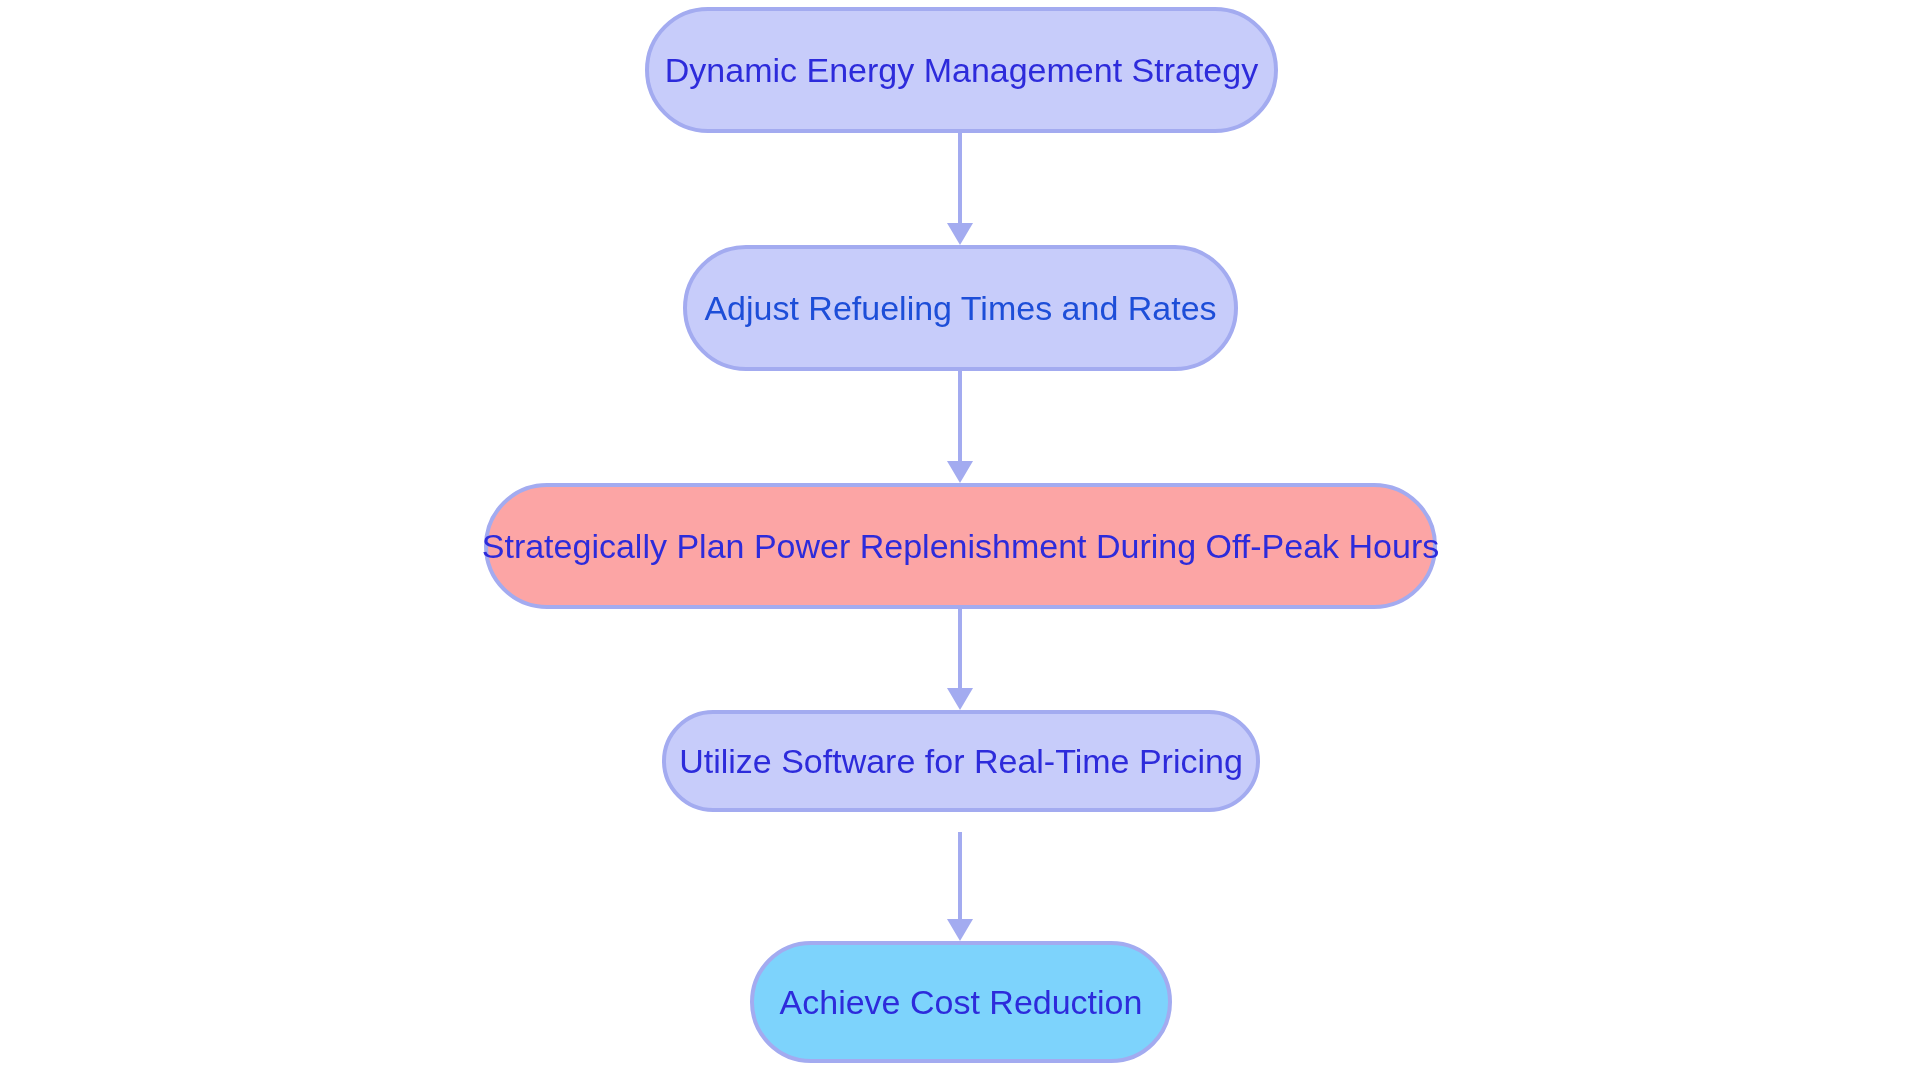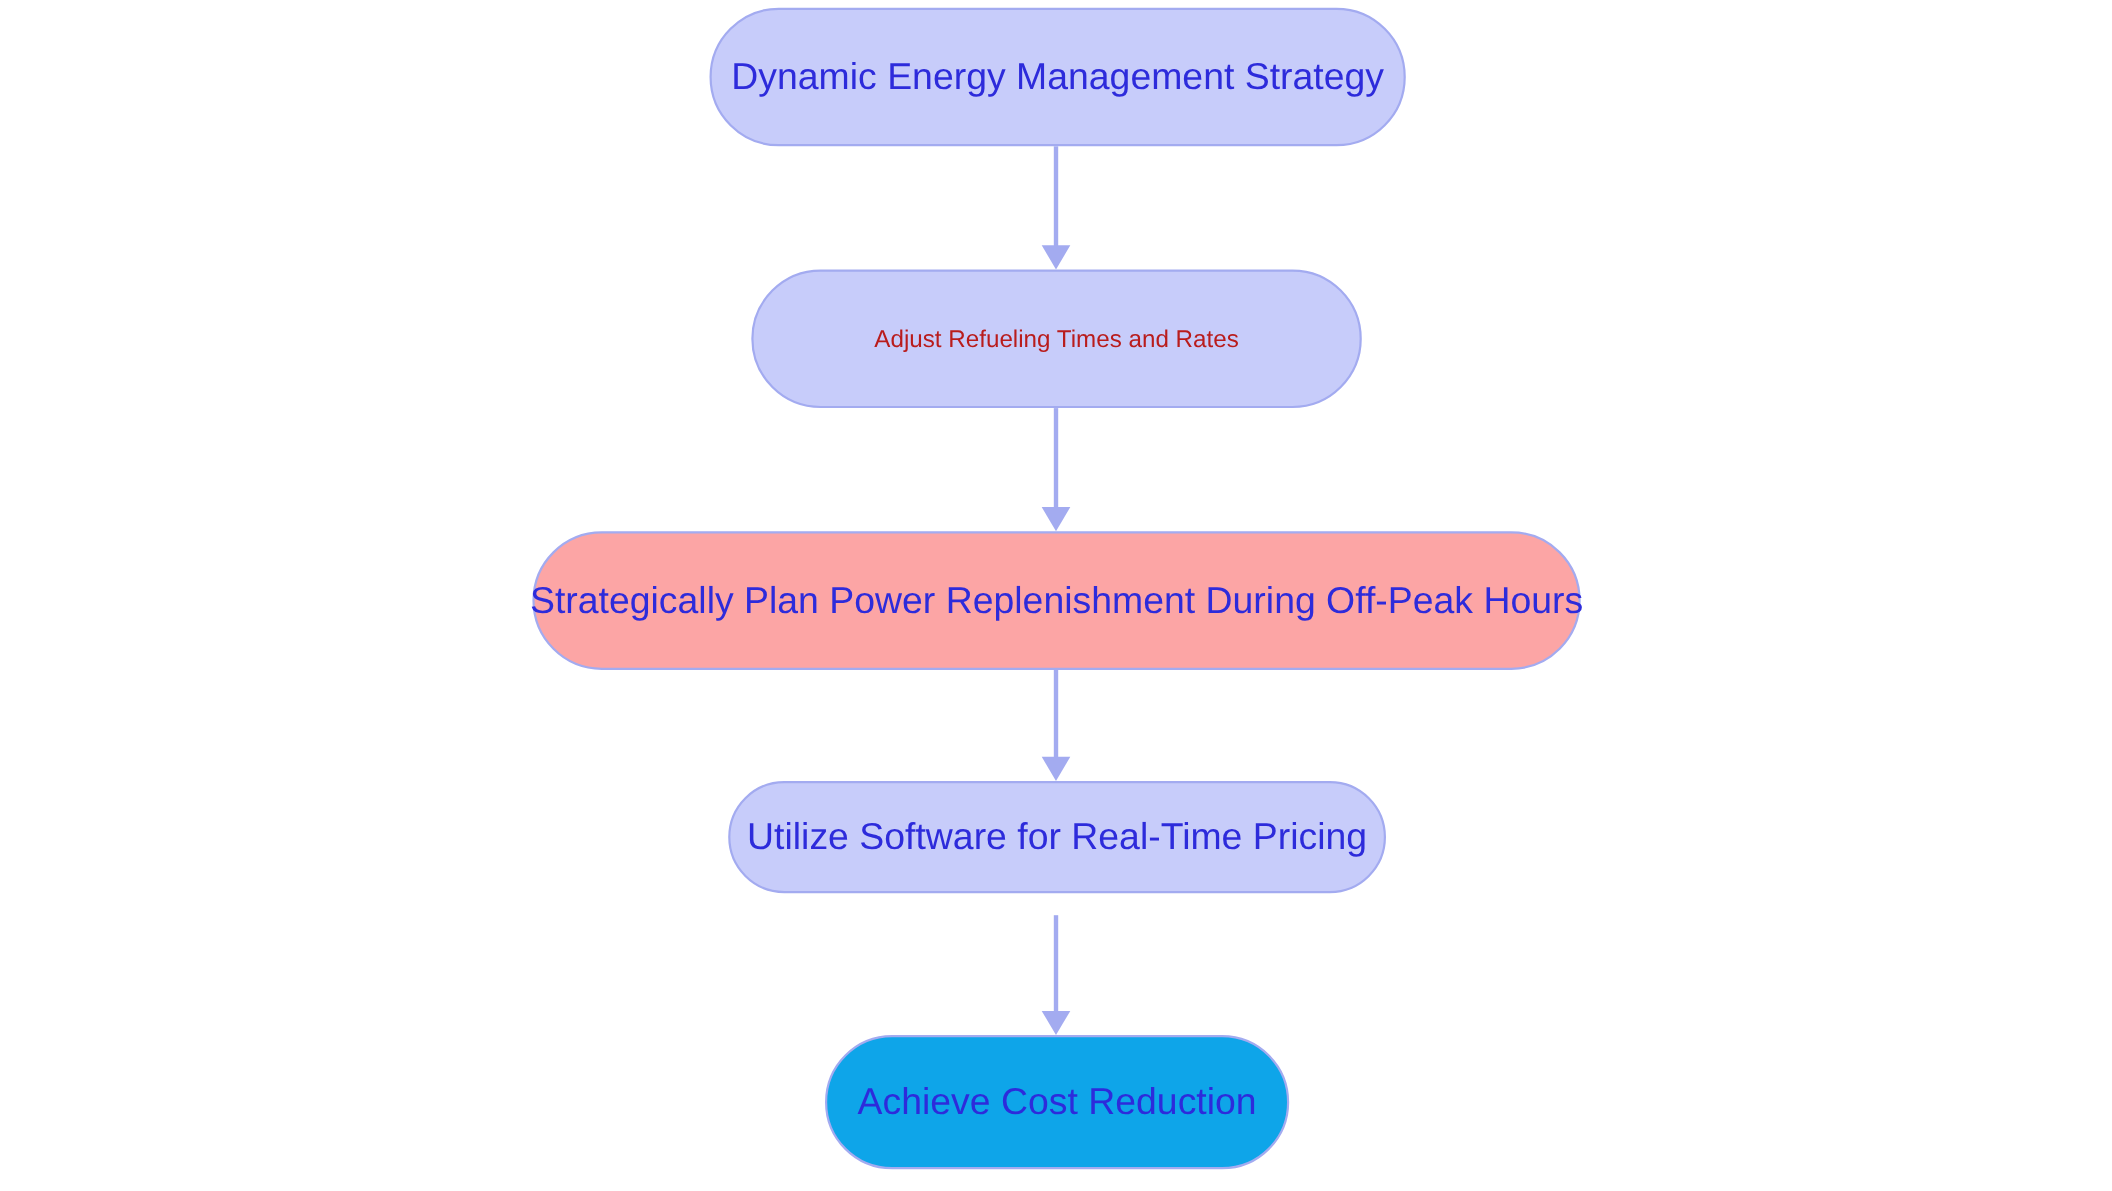--- a/index.html
+++ b/index.html
@@ -20,21 +20,21 @@
     height: 1083px;
     background: #ffffff;
   }
   .node {
     position: absolute;
     box-sizing: border-box;
     display: flex;
     align-items: center;
     justify-content: center;
     background: #c7ccfa;
-    border: 2px solid #737373;
+    border: 4px solid #737373;
     border-radius: 999px;
     color: #2d2bdb;
     font-family: "Liberation Sans", "DejaVu Sans", sans-serif;
     font-weight: 400;
     line-height: 1.2;
     text-align: center;
     white-space: nowrap;
     user-select: none;
   }
   .node-label {
@@ -74,29 +74,29 @@
         <polygon points="947,688 973,688 960,710" class="edge-head" fill="#a3abf0"></polygon>
         <line x1="960" y1="832" x2="960" y2="921" class="edge-line" stroke="#a3abf0"></line>
         <polygon points="947,919 973,919 960,941" class="edge-head" fill="#a3abf0"></polygon>
       </g>
   </svg>
 
   <div class="node" id="node-1" style="left: 645px; top: 7px; width: 633px; height: 126px; font-size: 34px; background: rgb(199, 204, 250); border-color: rgb(163, 171, 240); color: rgb(45, 43, 219); border-radius: 63px;">
     <span class="node-label">Dynamic Energy Management Strategy</span>
   </div>
 
-  <div class="node" id="node-2" style="left: 683px; top: 245px; width: 555px; height: 126px; font-size: 22px; background: rgb(199, 204, 250); border-color: rgb(163, 171, 240); color: #b91c1c; border-radius: 63px;">
+  <div class="node" id="node-2" style="left: 683px; top: 245px; width: 555px; height: 126px; font-size: 34px; background: rgb(199, 204, 250); border-color: rgb(163, 171, 240); color: #1d4ed8; border-radius: 63px;">
     <span class="node-label">Adjust Refueling Times and Rates</span>
   </div>
 
   <div class="node" id="node-3" style="left: 484px; top: 483px; width: 953px; height: 126px; font-size: 34px; background: #fca5a5; border-color: rgb(163, 171, 240); color: rgb(45, 43, 219); border-radius: 63px;">
     <span class="node-label">Strategically Plan Power Replenishment During Off-Peak Hours</span>
   </div>
 
   <div class="node" id="node-4" style="left: 662px; top: 710px; width: 598px; height: 102px; font-size: 34px; background: rgb(199, 204, 250); border-color: rgb(163, 171, 240); color: rgb(45, 43, 219); border-radius: 61px;">
     <span class="node-label">Utilize Software for Real-Time Pricing</span>
   </div>
 
-  <div class="node" id="node-5" style="left: 750px; top: 941px; width: 422px; height: 122px; font-size: 34px; background: #0ea5e9; border-color: rgb(163, 171, 240); color: rgb(45, 43, 219); border-radius: 61px;">
+  <div class="node" id="node-5" style="left: 750px; top: 941px; width: 422px; height: 122px; font-size: 34px; background: #7dd3fc; border-color: rgb(163, 171, 240); color: rgb(45, 43, 219); border-radius: 61px;">
     <span class="node-label">Achieve Cost Reduction</span>
   </div>
 
 </div>
 
 </body></html>

